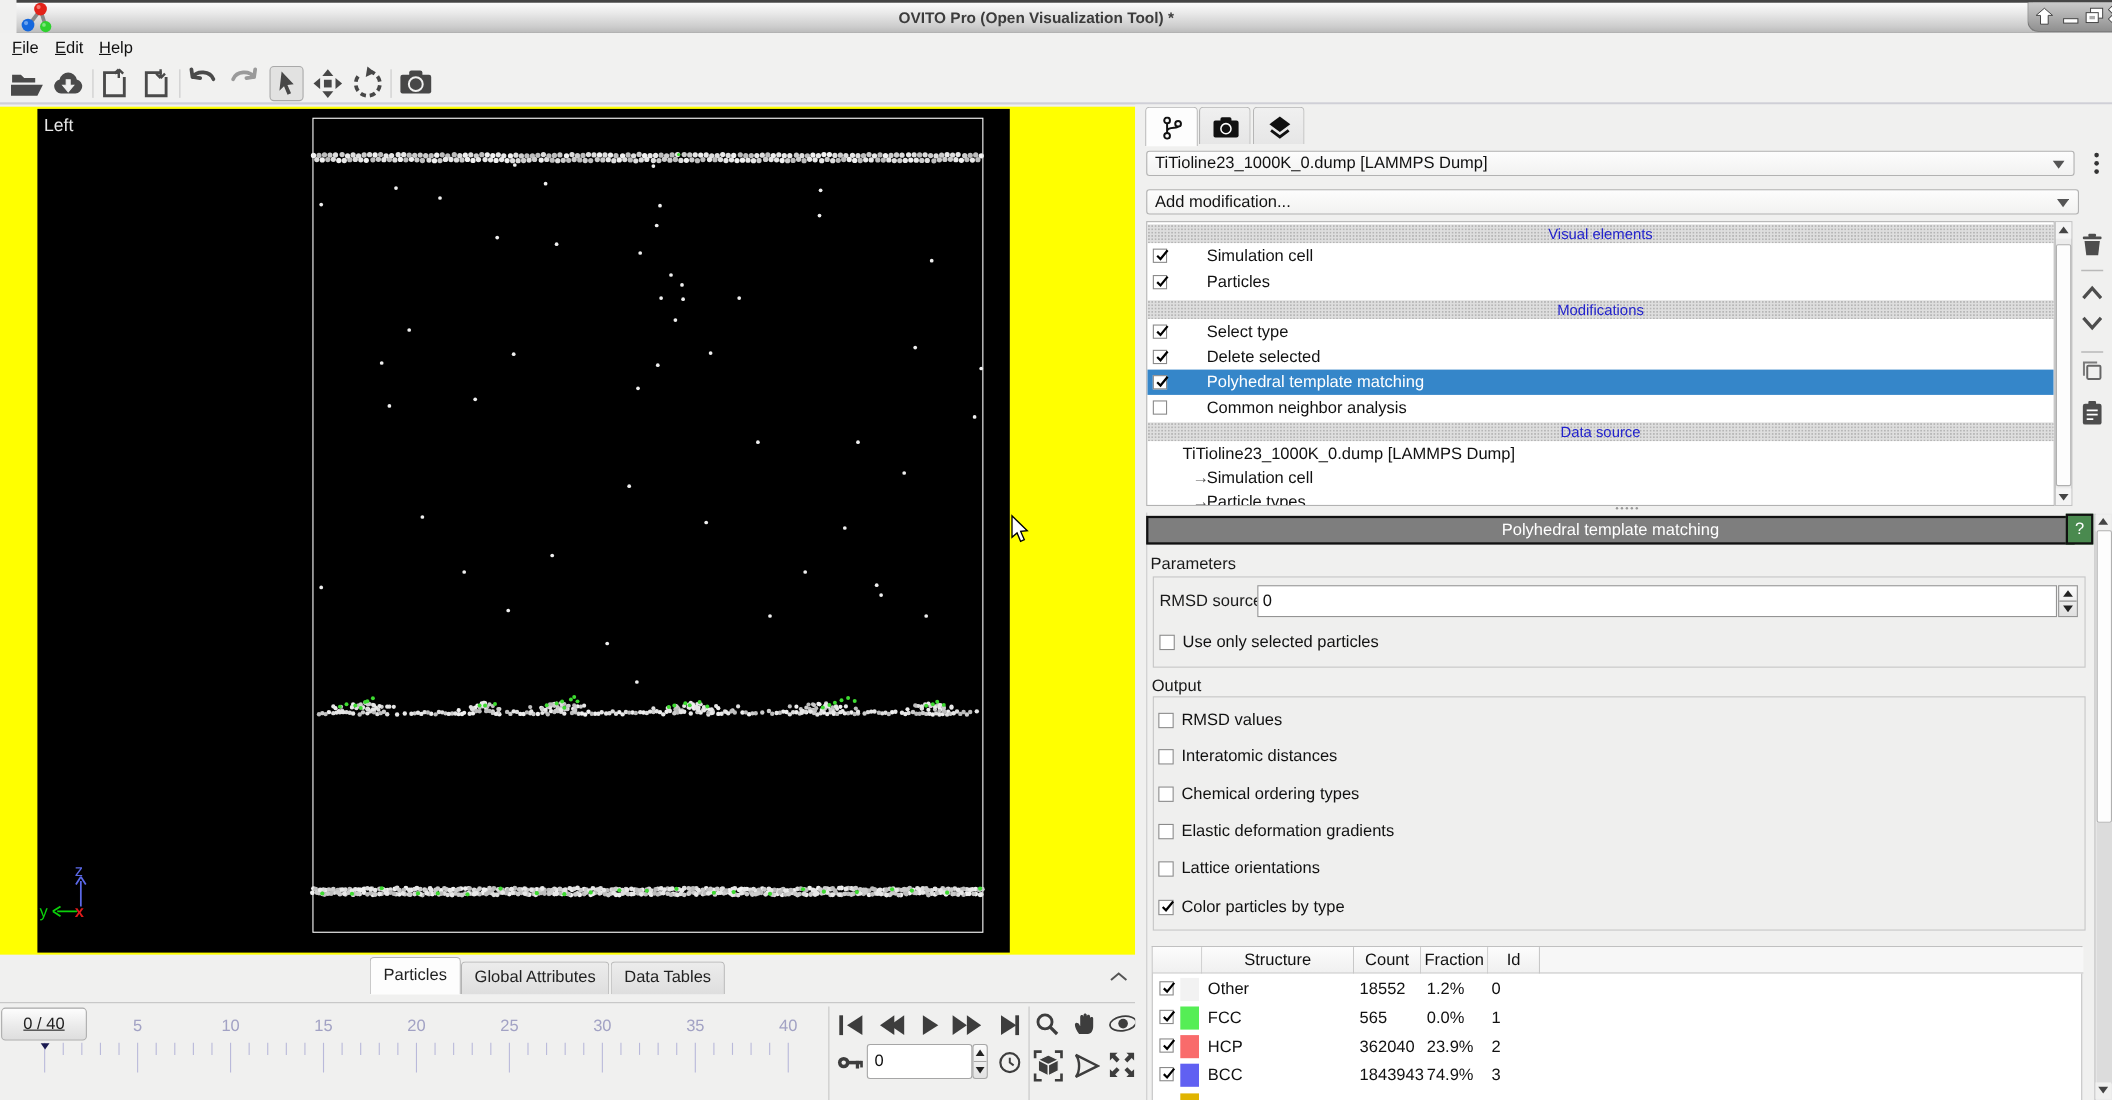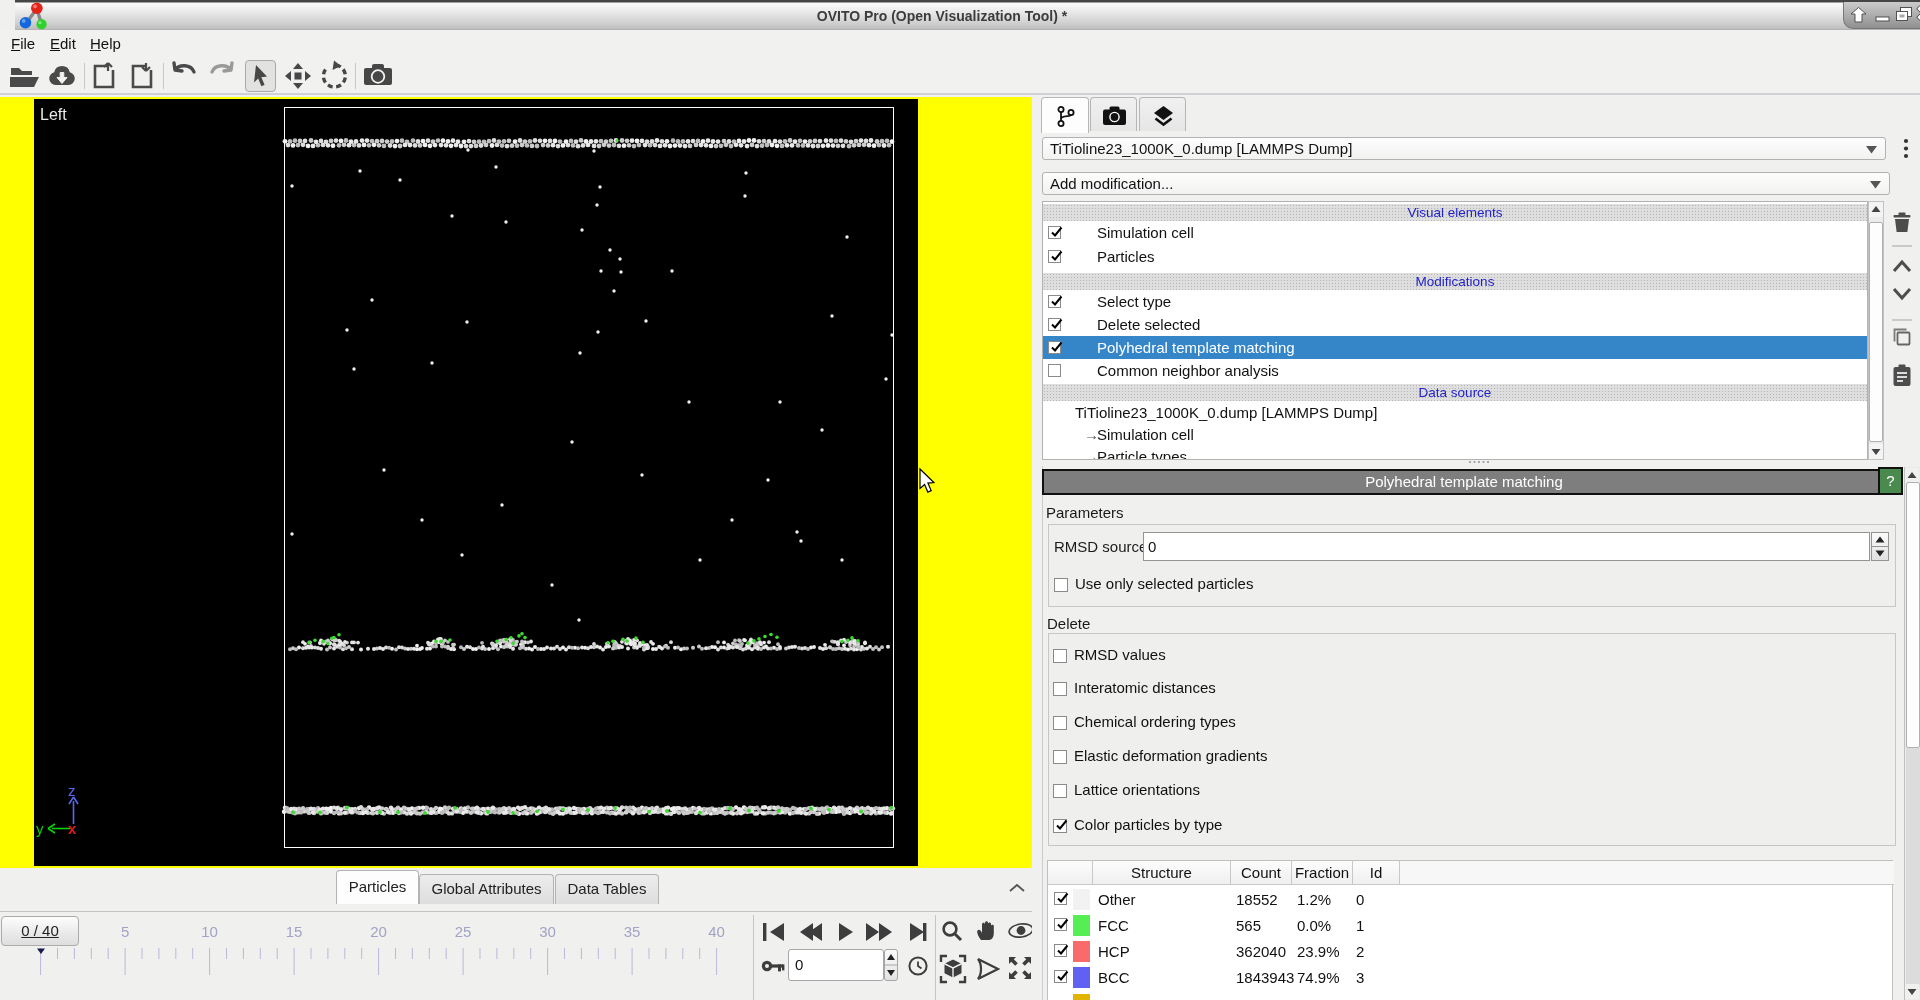--- a/index.html
+++ b/index.html
@@ -1683,21 +1683,21 @@
   <div id="rmsdinput">0</div>
   <div class="abs" style="left:839px; top:437px; width:18px; height:29px; background:linear-gradient(#fbfbfb,#e0e0e0); border:1px solid #949494">
     <svg width="16" height="27" viewBox="0 0 16 27">
         <path d="M8 3.5 l4.5 6 h-9 z" fill="#222"></path>
         <path d="M8 23.5 l4.5 -6 h-9 z" fill="#222"></path>
         <line x1="0" y1="13.5" x2="16" y2="13.5" stroke="#949494"></line>
       </svg>
   </div>
   <div class="pcb-row" style="left:22px; top:481px"><span class="cb"></span><span style="position:absolute;left:21px;top:-1px">Use only selected particles</span></div>
 
-  <div style="position:absolute; left:15px; top:520px; font-size:15px">Delete</div>
+  <div style="position:absolute; left:15px; top:520px; font-size:15px">Output</div>
   <div class="grpbox" style="top:538px; width:848px; height:213px"></div>
   <div class="pcb-row" style="left:21px; top:552px"><span class="cb"></span><span style="position:absolute;left:21px;top:-1px">RMSD values</span></div>
   <div class="pcb-row" style="left:21px; top:585px"><span class="cb"></span><span style="position:absolute;left:21px;top:-1px">Interatomic distances</span></div>
   <div class="pcb-row" style="left:21px; top:619px"><span class="cb"></span><span style="position:absolute;left:21px;top:-1px">Chemical ordering types</span></div>
   <div class="pcb-row" style="left:21px; top:653px"><span class="cb"></span><span style="position:absolute;left:21px;top:-1px">Elastic deformation gradients</span></div>
   <div class="pcb-row" style="left:21px; top:687px"><span class="cb"></span><span style="position:absolute;left:21px;top:-1px">Lattice orientations</span></div>
   <div class="pcb-row" style="left:21px; top:722px"><span class="cb"><svg width="16" height="16" viewBox="0 0 16 16">
           <path d="M3 7.5 L6 10.5 L12.5 2.5" stroke="#000" stroke-width="2" fill="none"></path>
         </svg></span><span style="position:absolute;left:21px;top:-1px">Color particles by type</span></div>
 

